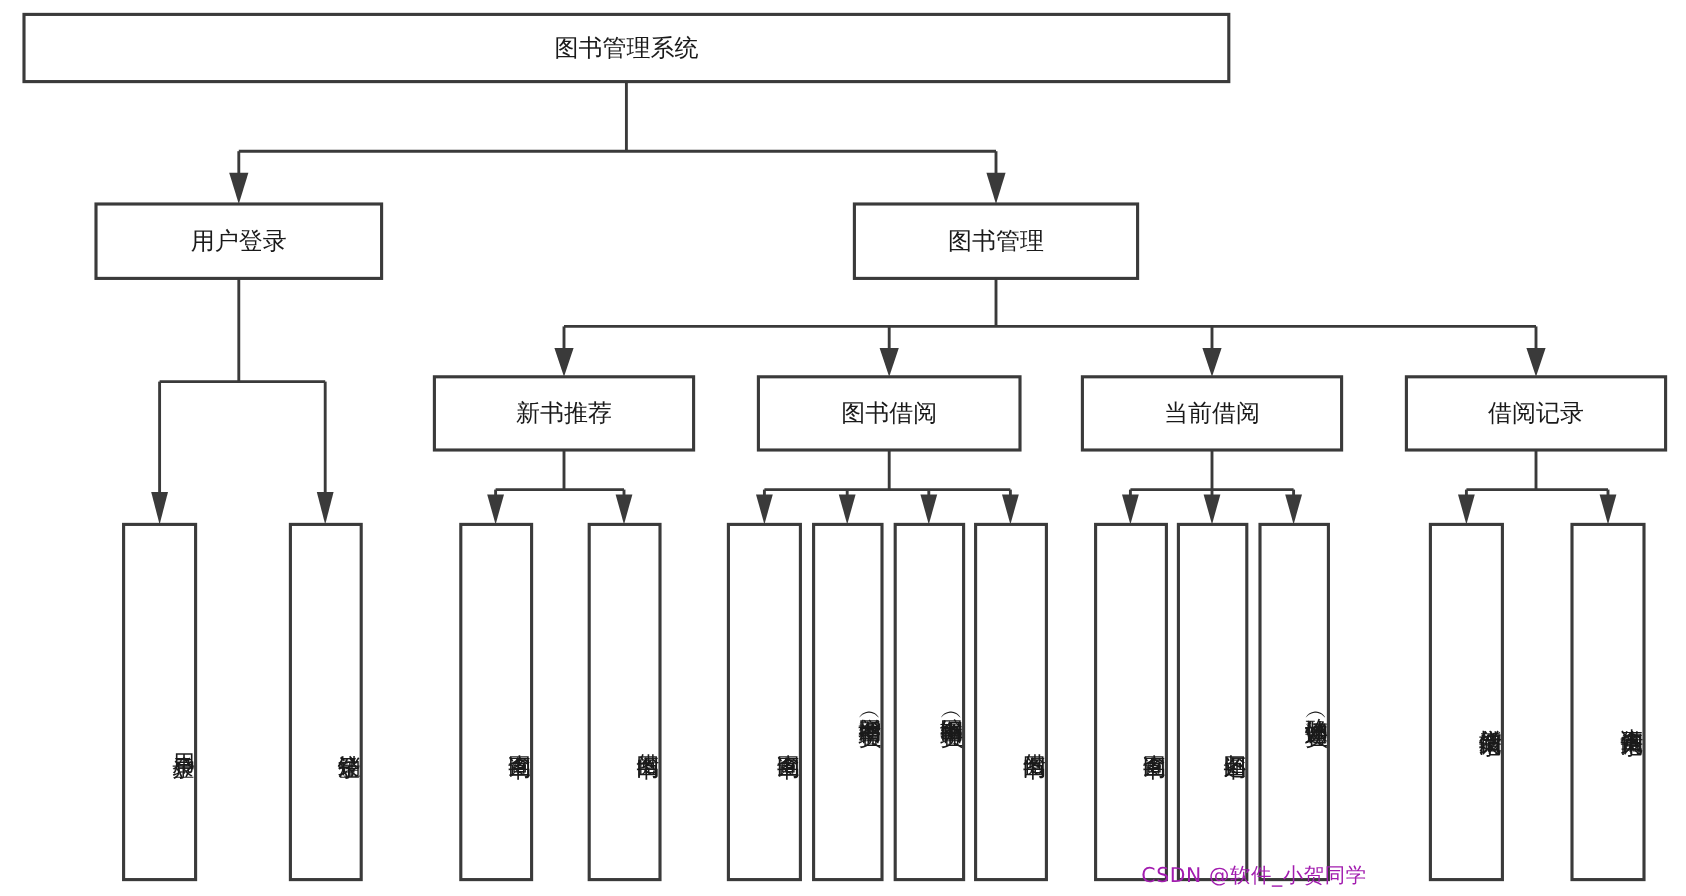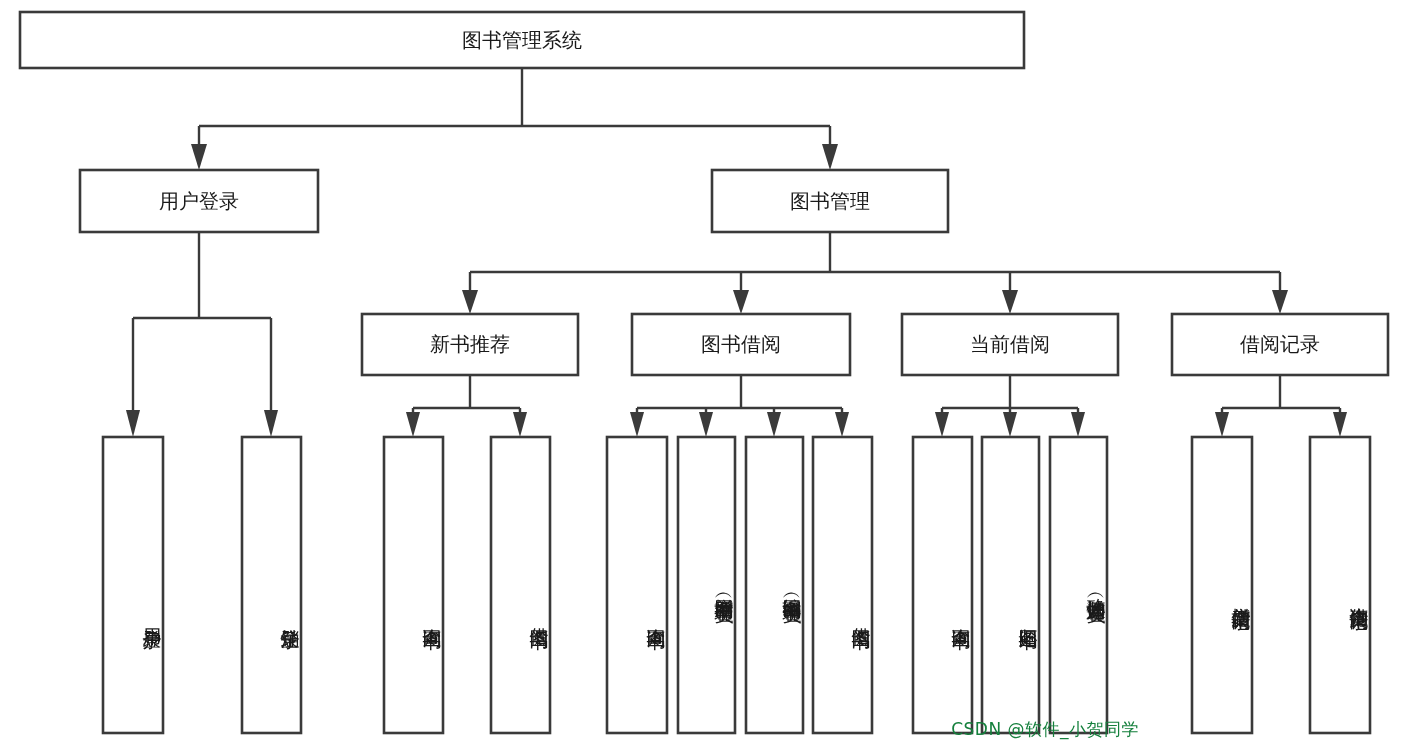--- a/index.html
+++ b/index.html
@@ -65,21 +65,21 @@
     display: flex;
     align-items: flex-start;
     justify-content: center;
   }
   .watermark {
     position: absolute;
     right: 8px;
     bottom: 6px;
     font-family: "DejaVu Sans", "Liberation Sans", sans-serif;
     font-size: 17px;
-    color: #15803d;
+    color: #a21caf;
     white-space: nowrap;
     letter-spacing: 0.5px;
   }
 </style>
 </head>
 <body>
 
 <div id="diagram-root">
 
   <svg class="flow" viewBox="0 0 1405 747" xmlns="http://www.w3.org/2000/svg">

